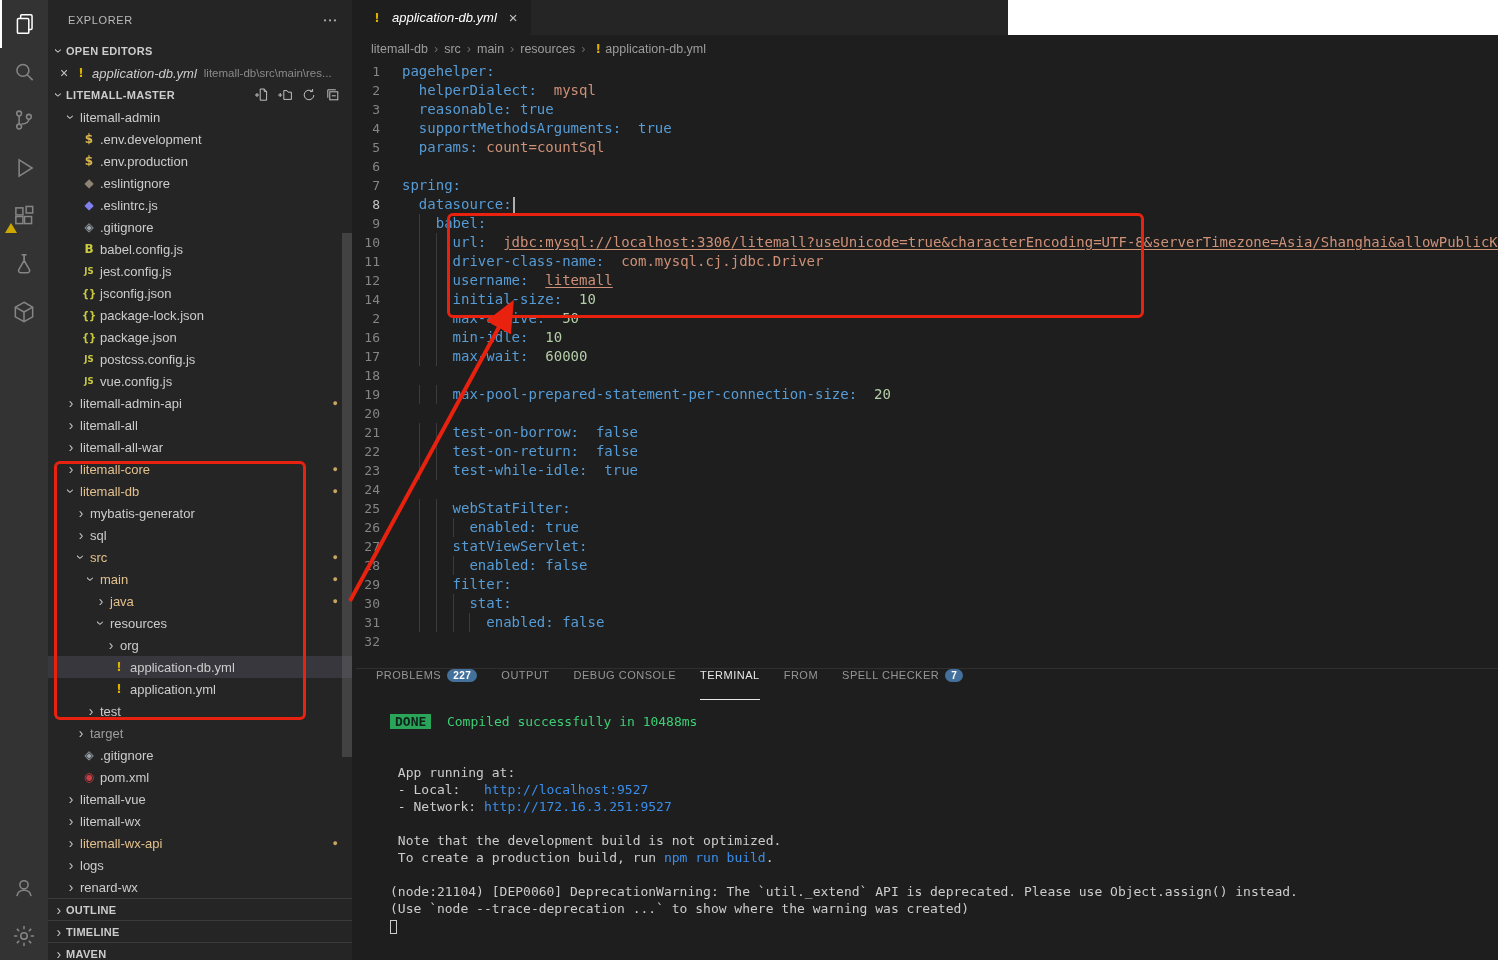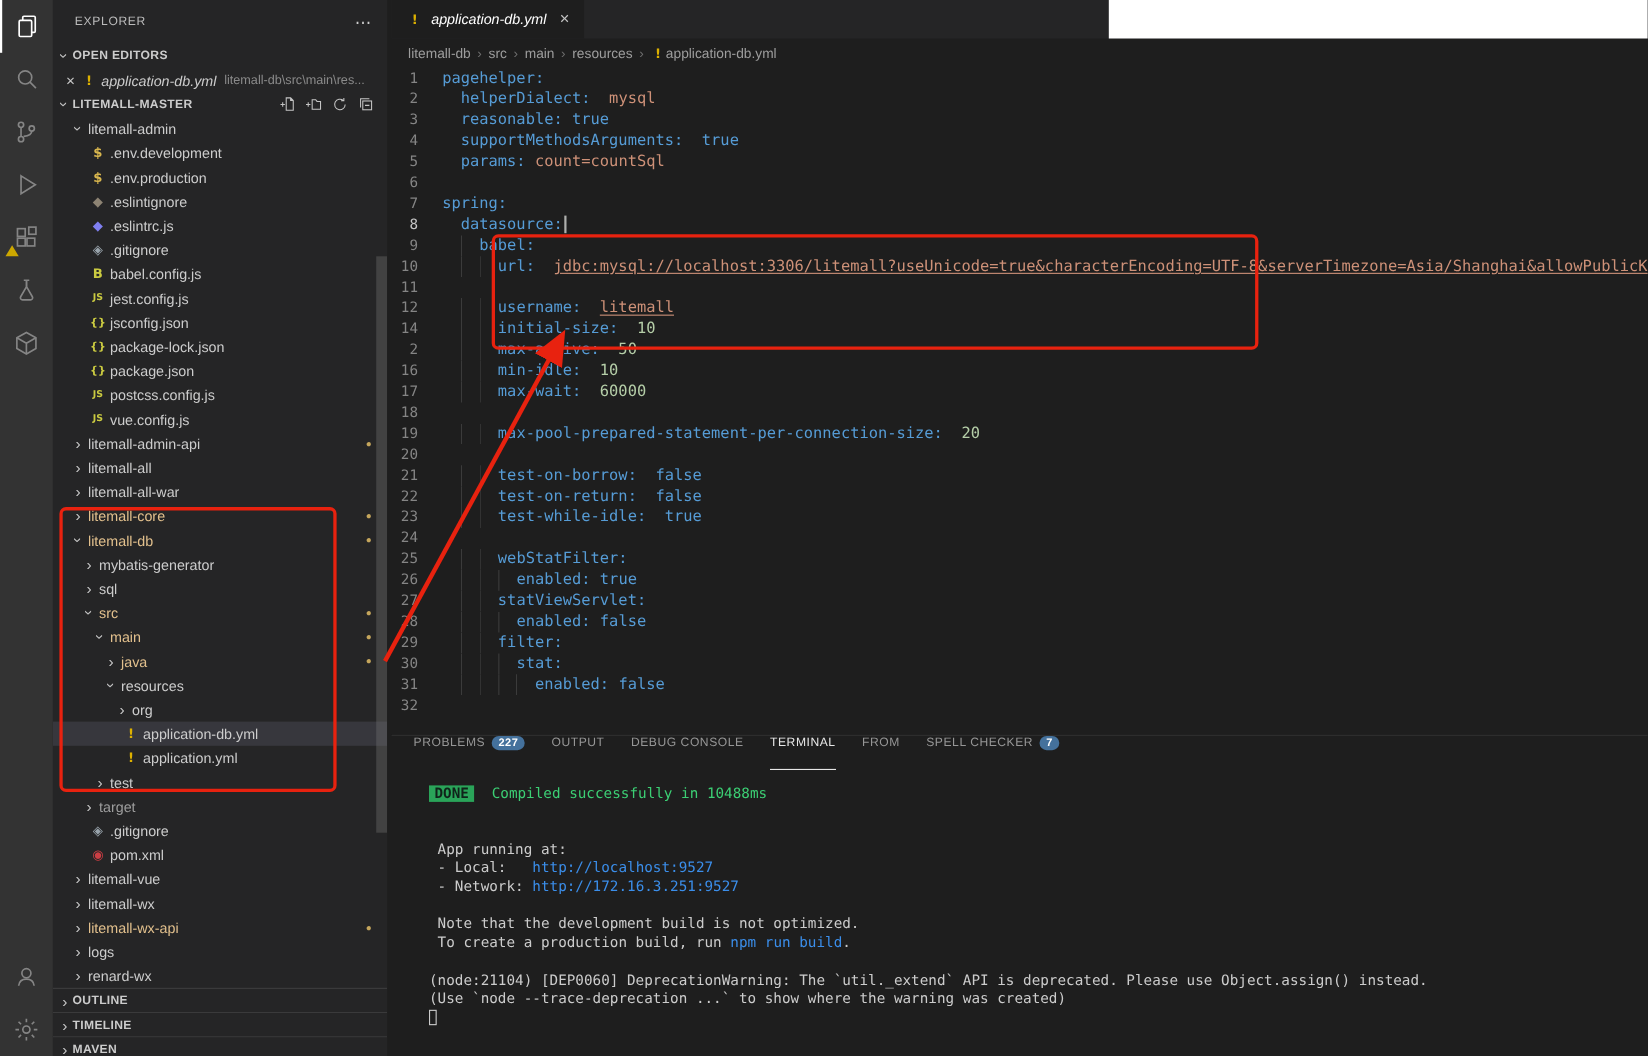--- a/index.html
+++ b/index.html
@@ -395,21 +395,21 @@
       <div class="code-line"><span class="ln">1</span><span class="lc"><span class="tok-k">pagehelper:</span></span></div>
       <div class="code-line"><span class="ln">2</span><span class="lc"><span class="iu">  </span><span class="tok-k">helperDialect:</span><span class="tok-p">  </span><span class="tok-s">mysql</span></span></div>
       <div class="code-line"><span class="ln">3</span><span class="lc"><span class="iu">  </span><span class="tok-k">reasonable:</span><span class="tok-p"> </span><span class="tok-b">true</span></span></div>
       <div class="code-line"><span class="ln">4</span><span class="lc"><span class="iu">  </span><span class="tok-k">supportMethodsArguments:</span><span class="tok-p">  </span><span class="tok-b">true</span></span></div>
       <div class="code-line"><span class="ln">5</span><span class="lc"><span class="iu">  </span><span class="tok-k">params:</span><span class="tok-p"> </span><span class="tok-s">count=countSql</span></span></div>
       <div class="code-line"><span class="ln">6</span><span class="lc"></span></div>
       <div class="code-line"><span class="ln">7</span><span class="lc"><span class="tok-k">spring:</span></span></div>
       <div class="code-line"><span class="ln active">8</span><span class="lc"><span class="iu">  </span><span class="tok-k">datasource:</span><span class="caret"></span></span></div>
       <div class="code-line"><span class="ln">9</span><span class="lc"><span class="iu">  </span><span class="iu g">  </span><span class="tok-k">babel:</span></span></div>
       <div class="code-line"><span class="ln">10</span><span class="lc"><span class="iu">  </span><span class="iu g">  </span><span class="iu g">  </span><span class="tok-k">url:</span><span class="tok-p">  </span><span class="tok-s tok-link">jdbc:mysql://localhost:3306/litemall?useUnicode=true&amp;characterEncoding=UTF-8&amp;serverTimezone=Asia/Shanghai&amp;allowPublicKeyRetrieva</span></span></div>
-      <div class="code-line"><span class="ln">11</span></div>
+      <div class="code-line"><span class="ln">11</span><span class="lc"><span class="iu">  </span><span class="iu g">  </span><span class="iu g">  </span><span class="tok-k">driver-class-name:</span><span class="tok-p">  </span><span class="tok-s">com.mysql.cj.jdbc.Driver</span></span></div>
       <div class="code-line"><span class="ln">12</span><span class="lc"><span class="iu">  </span><span class="iu g">  </span><span class="iu g">  </span><span class="tok-k">username:</span><span class="tok-p">  </span><span class="tok-s tok-link">litemall</span></span></div>
       <div class="code-line"><span class="ln">14</span><span class="lc"><span class="iu">  </span><span class="iu g">  </span><span class="iu g">  </span><span class="tok-k">initial-size:</span><span class="tok-p">  </span><span class="tok-n">10</span></span></div>
       <div class="code-line"><span class="ln">2</span><span class="lc"><span class="iu">  </span><span class="iu g">  </span><span class="iu g">  </span><span class="tok-k">max-active:</span><span class="tok-p">  </span><span class="tok-n">50</span></span></div>
       <div class="code-line"><span class="ln">16</span><span class="lc"><span class="iu">  </span><span class="iu g">  </span><span class="iu g">  </span><span class="tok-k">min-idle:</span><span class="tok-p">  </span><span class="tok-n">10</span></span></div>
       <div class="code-line"><span class="ln">17</span><span class="lc"><span class="iu">  </span><span class="iu g">  </span><span class="iu g">  </span><span class="tok-k">max-wait:</span><span class="tok-p">  </span><span class="tok-n">60000</span></span></div>
       <div class="code-line"><span class="ln">18</span></div>
       <div class="code-line"><span class="ln">19</span><span class="lc"><span class="iu">  </span><span class="iu g">  </span><span class="iu g">  </span><span class="tok-k">max-pool-prepared-statement-per-connection-size:</span><span class="tok-p">  </span><span class="tok-n">20</span></span></div>
       <div class="code-line"><span class="ln">20</span></div>
       <div class="code-line"><span class="ln">21</span><span class="lc"><span class="iu">  </span><span class="iu g">  </span><span class="iu g">  </span><span class="tok-k">test-on-borrow:</span><span class="tok-p">  </span><span class="tok-b">false</span></span></div>
       <div class="code-line"><span class="ln">22</span><span class="lc"><span class="iu">  </span><span class="iu g">  </span><span class="iu g">  </span><span class="tok-k">test-on-return:</span><span class="tok-p">  </span><span class="tok-b">false</span></span></div>

